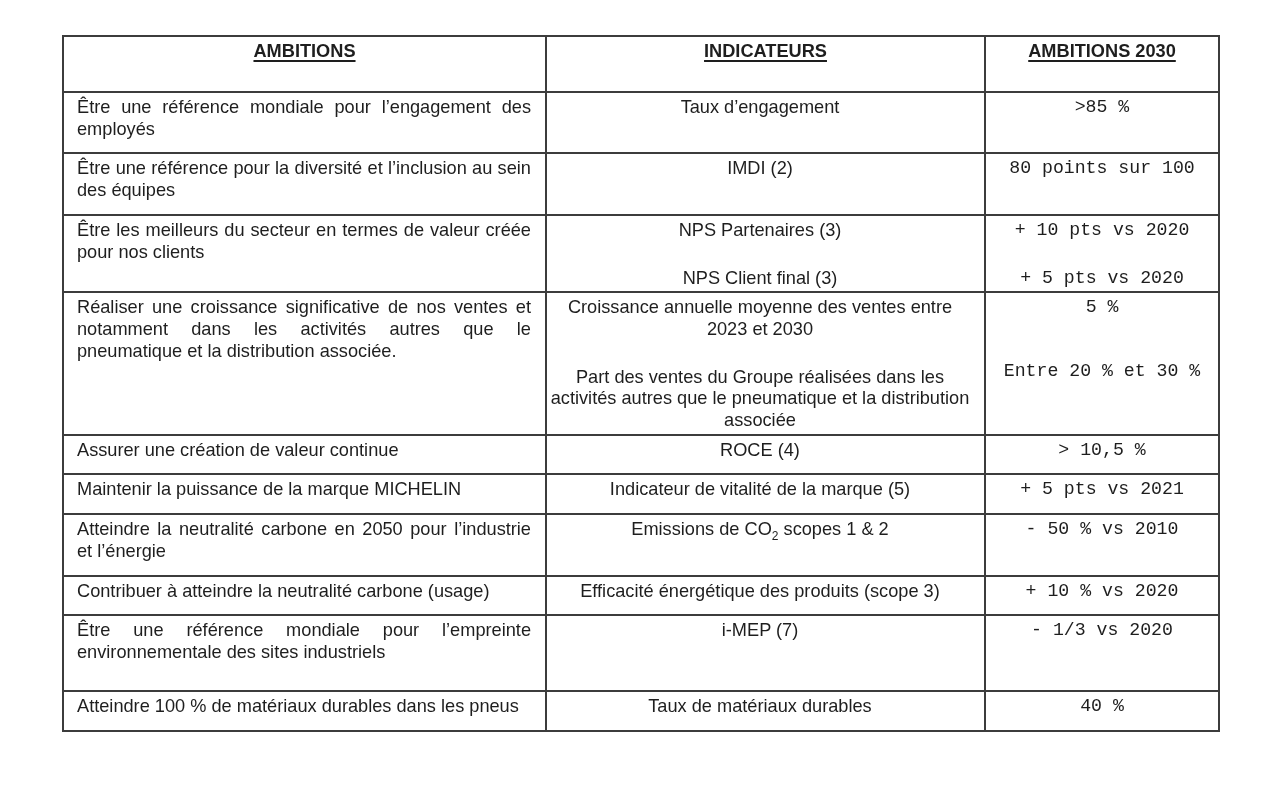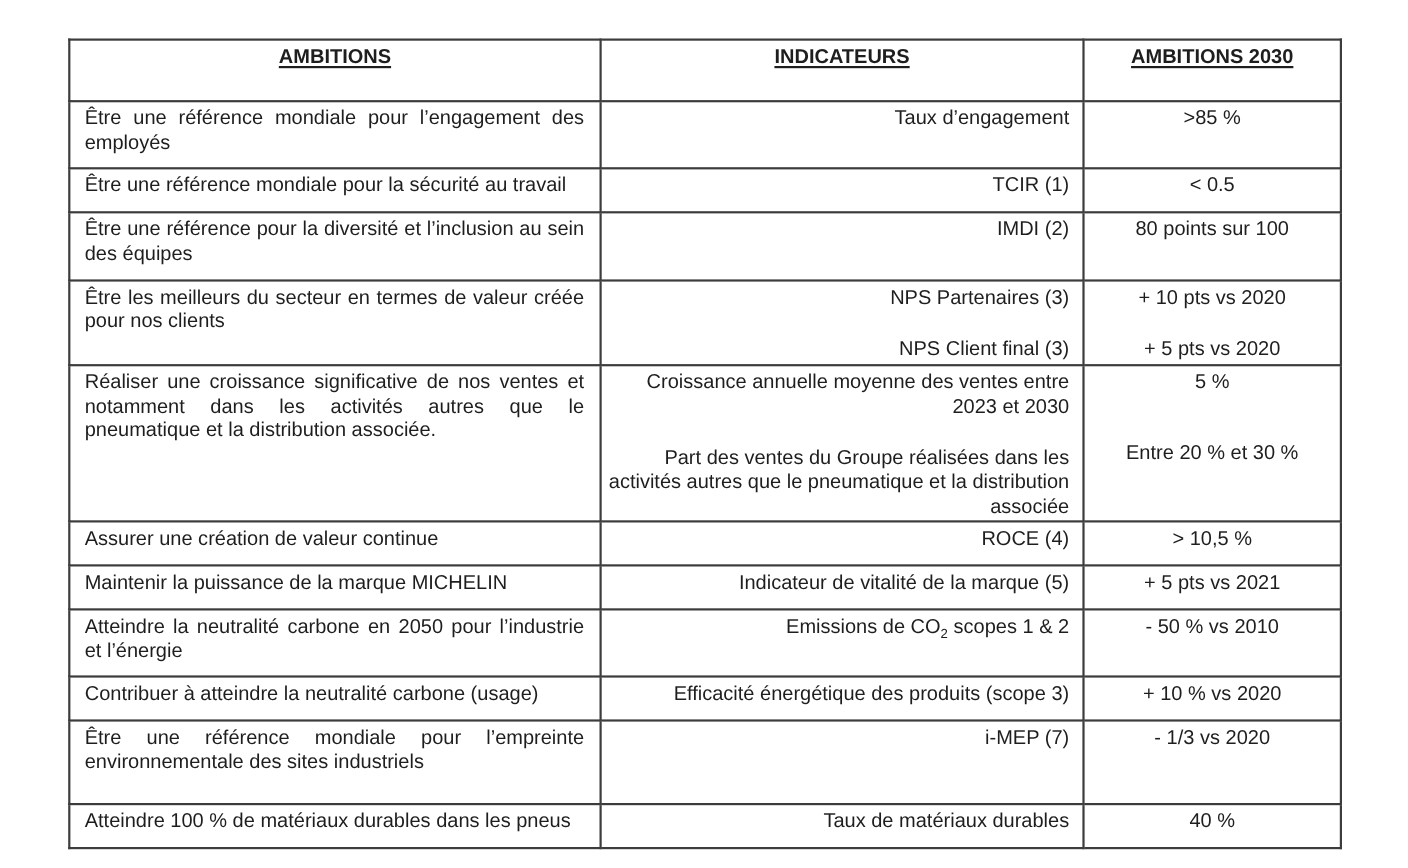--- a/index.html
+++ b/index.html
@@ -41,26 +41,27 @@
     padding: 4px 4px 12px 4px;
     text-decoration: underline;
     text-decoration-thickness: 2px;
     text-underline-offset: 3px;
   }
   td.c-amb {
     text-align: justify;
     padding: 4px 14px 12px 13px;
   }
   td.c-ind {
-    text-align: right;
+    text-align: center;
     padding: 4px 12px 2px 1px;
   }
   td.c-tgt {
     text-align: center;
     padding: 4px 8px 2px 8px;
+    font-family: Liberation Mono, monospace;
   }
   .para { margin: 0; }
   .para + .para { margin-top: 26px; }
   .para.gap-lg { margin-top: 42px; }
   sub {
     font-size: 12px;
     line-height: 0;
   }
 </style>
 </head>
@@ -81,29 +82,20 @@
       </tr>
     </thead>
     <tbody>
       <tr style="height:58px">
         <td class="c-amb">Être une référence mondiale pour l’engagement des employés</td>
         <td class="c-ind">
             <div class="para">Taux d’engagement</div>
           </td>
         <td class="c-tgt">
             <div class="para">&gt;85 %</div>
-          </td>
-      </tr>
-      <tr style="height:35px">
-        <td class="c-amb">Être une référence mondiale pour la sécurité au travail</td>
-        <td class="c-ind">
-            <div class="para">TCIR (1)</div>
-          </td>
-        <td class="c-tgt">
-            <div class="para">&lt; 0.5</div>
           </td>
       </tr>
       <tr style="height:58px">
         <td class="c-amb">Être une référence pour la diversité et l’inclusion au sein des équipes</td>
         <td class="c-ind">
             <div class="para">IMDI (2)</div>
           </td>
         <td class="c-tgt">
             <div class="para">80 points sur 100</div>
           </td>

